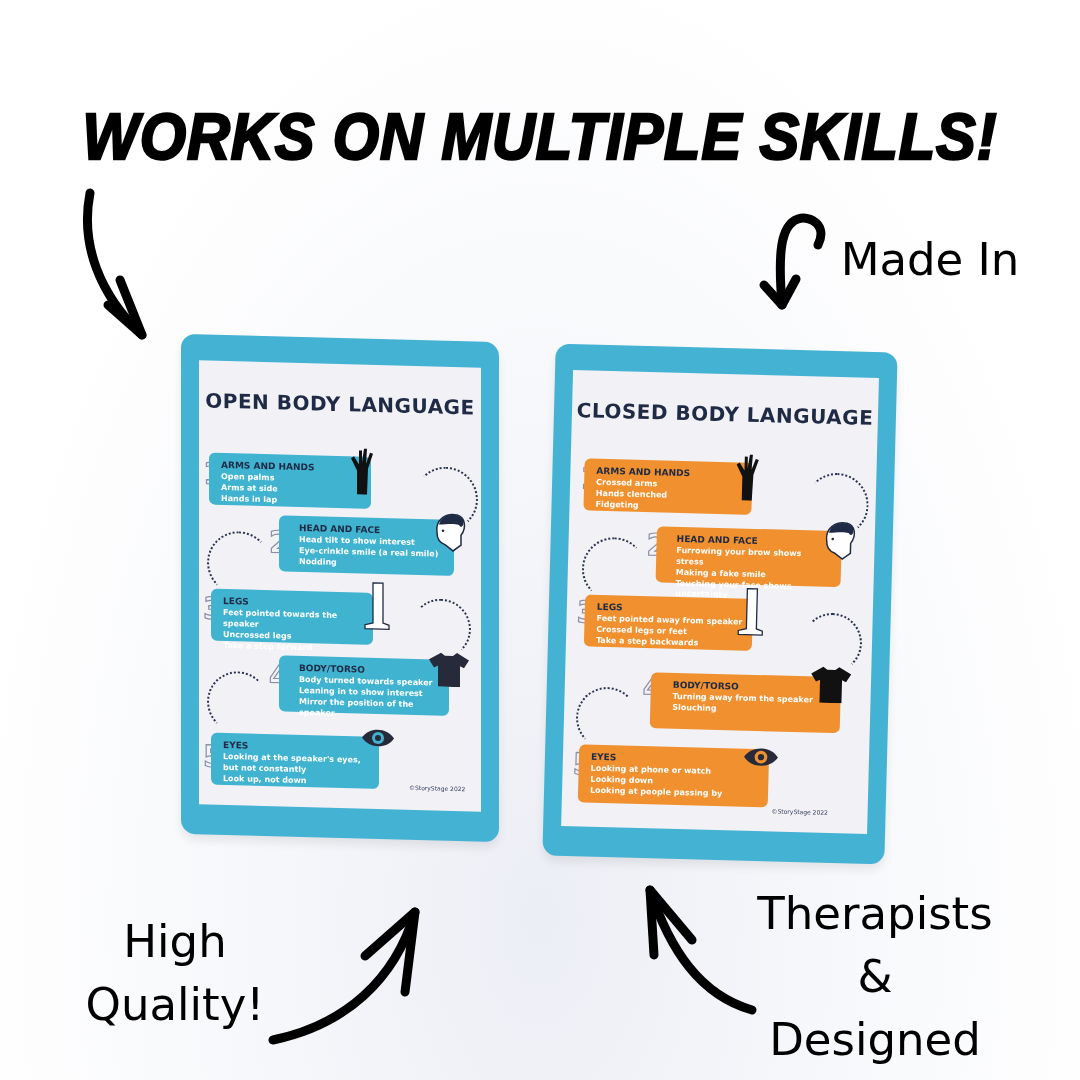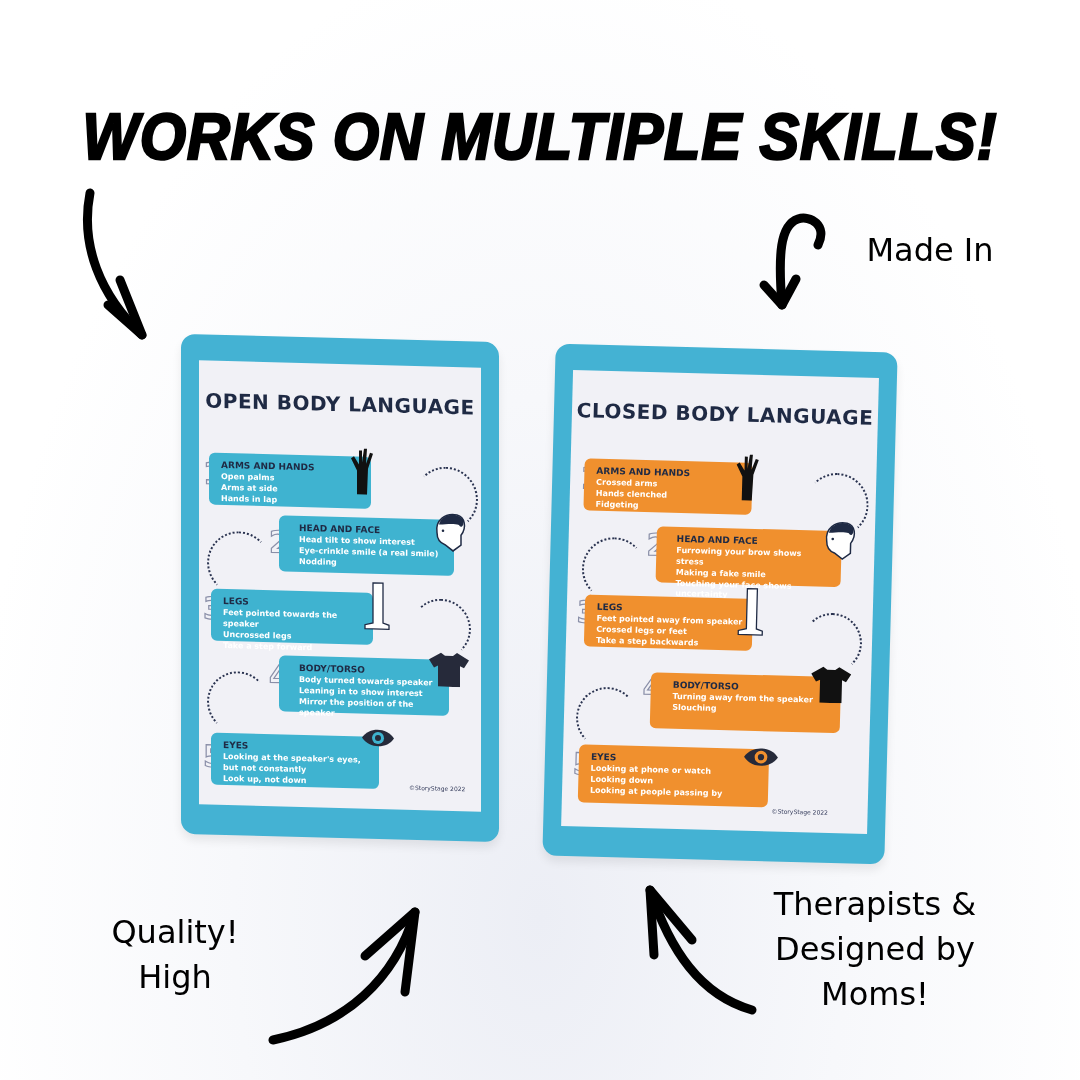--- a/index.html
+++ b/index.html
@@ -8,21 +8,21 @@
     background: radial-gradient(ellipse at 50% 85%, #eceef5 0%, #f7f8fb 40%, #ffffff 75%);
     font-family: "DejaVu Sans", sans-serif;
   }
   .headline {
     position:absolute; left:0; top:100px; width:1080px; text-align:center;
     font-family:"Liberation Sans", sans-serif; font-weight:900; font-style:italic;
     font-size:64px; letter-spacing:1px; color:#000; transform:scaleX(0.93);
     text-transform:uppercase; -webkit-text-stroke:2.5px #000;
   }
   .callout {
-    position:absolute; font-family:"DejaVu Sans", sans-serif; font-size:32px;
+    position:absolute; font-family:"DejaVu Sans", sans-serif; font-size:45px;
     color:#000; line-height:1.4; text-align:center;
   }
   svg.arrow { position:absolute; overflow:visible; }
   svg.arrow path { fill:none; stroke:#000; stroke-width:9; stroke-linecap:round; stroke-linejoin:round; }
 
   .card {
     position:absolute; background:#44b2d3; border-radius:14px;
     box-shadow: 0 6px 10px rgba(0,0,0,0.08);
   }
   .card-inner {
@@ -63,22 +63,22 @@
 
 <svg class="arrow" style="left:760px;top:215px;width:70px;height:100px;" viewBox="0 0 70 100">
   <path d="M58 30 C 68 10, 50 0, 38 4 C 20 10, 18 40, 22 90"></path>
   <path d="M4 70 L 22 90 L 36 64"></path>
 </svg>
 <div class="callout" style="left:830px;top:228px;width:200px;">
   <div>Made In</div>
 </div>
 
 <div class="callout" style="left:70px;top:910px;width:210px;">
+  <div>High</div>
   <div>Quality!</div>
-  <div>High</div>
 </div>
 <svg class="arrow" style="left:265px;top:900px;width:160px;height:150px;" viewBox="0 0 160 150">
   <path d="M8 140 C 80 125, 130 80, 150 12"></path>
   <path d="M100 56 L 150 12 L 140 92"></path>
 </svg>
 
 <svg class="arrow" style="left:640px;top:880px;width:120px;height:140px;" viewBox="0 0 120 140">
   <path d="M112 130 C 60 115, 30 70, 10 10"></path>
   <path d="M14 75 L 10 10 L 52 60"></path>
 </svg>

